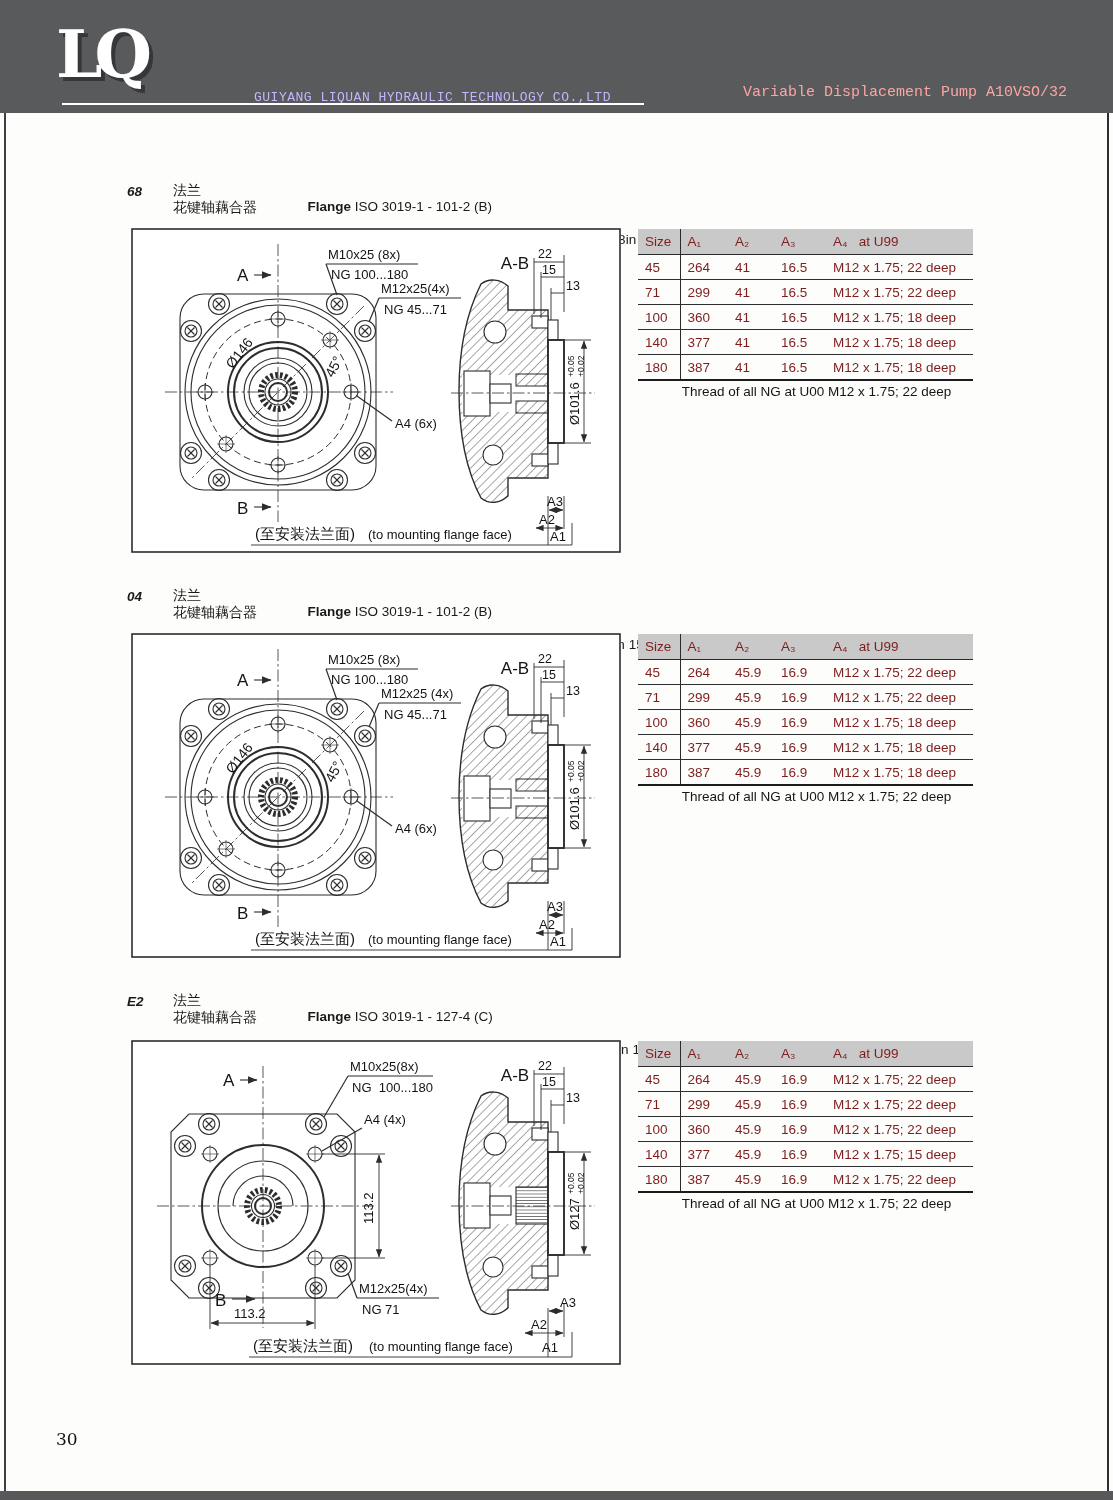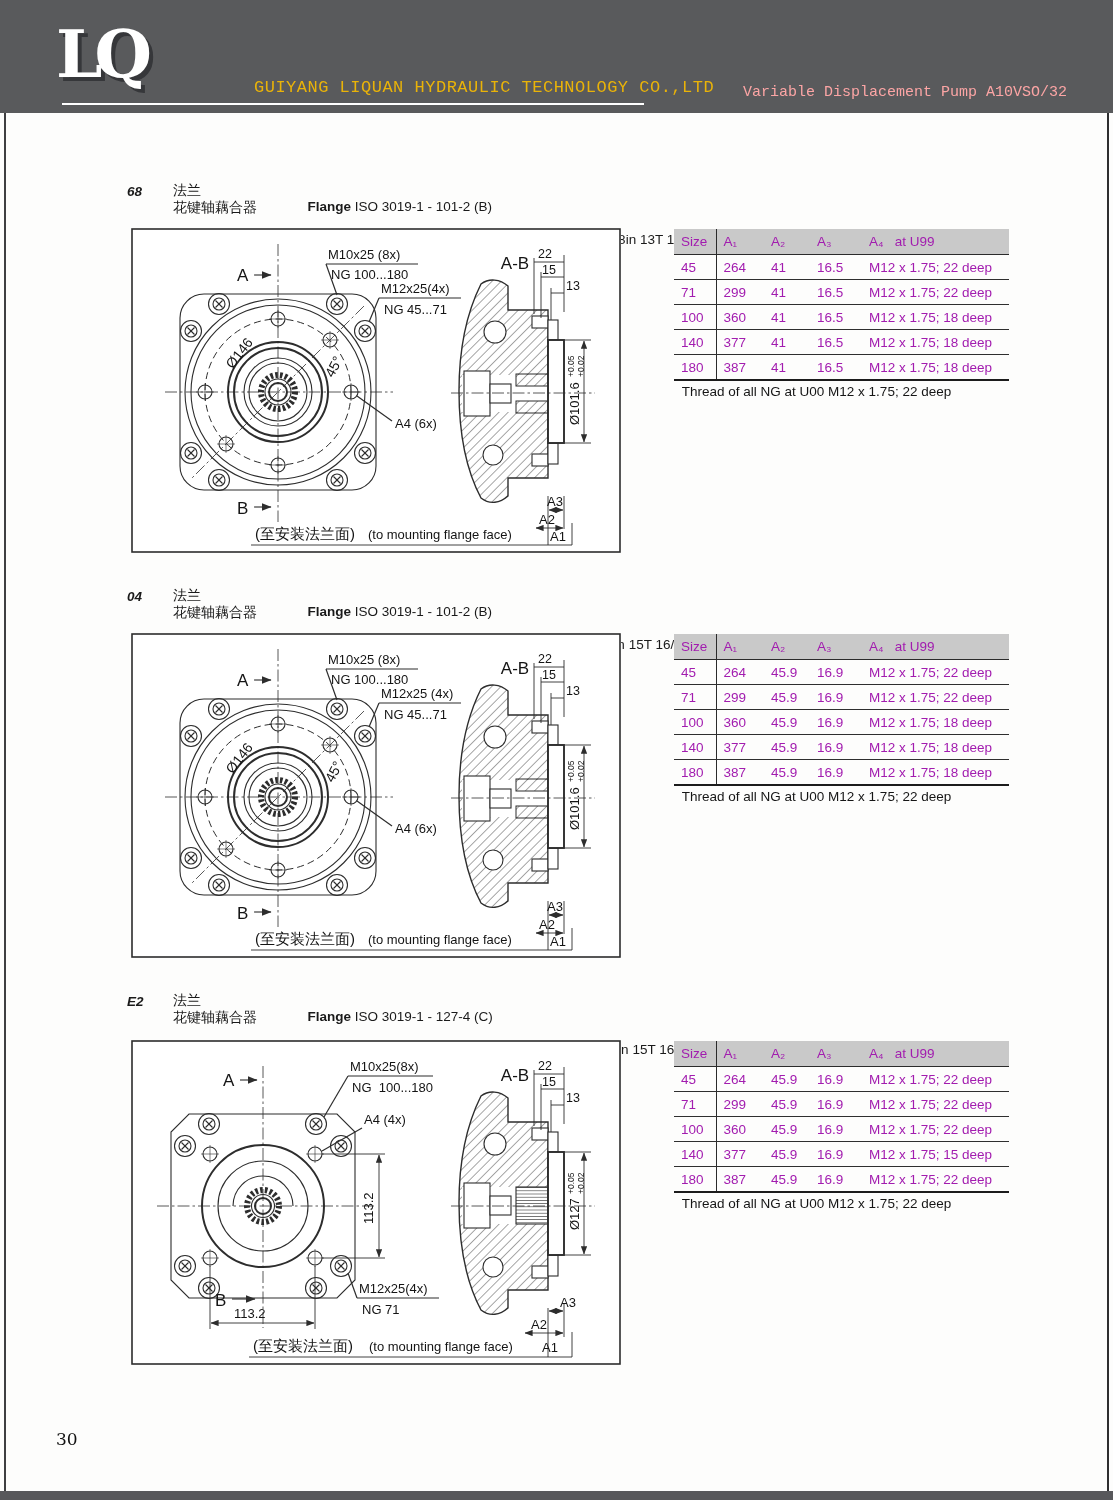--- a/index.html
+++ b/index.html
@@ -4,42 +4,42 @@
 <style>
   html,body{margin:0;padding:0;background:#e9e9e9;}
   #page{position:relative;width:1113px;height:1500px;background:#fdfdfc;overflow:hidden;
         font-family:"Liberation Sans",sans-serif;color:#1a1a1a;}
   
   .hdr{position:absolute;left:0;top:0;width:1113px;height:113px;background:#595a5c;}
   .logo{position:absolute;left:56px;top:14px;font-family:"DejaVu Serif",serif;font-weight:bold;
         font-size:66px;line-height:80px;color:#fff;letter-spacing:-8px;
         text-shadow:4px 4px 0 #36373a;}
   .co-cn{position:absolute;left:252px;top:32px;font-size:30px;color:#fff;letter-spacing:3px;font-weight:600;white-space:pre;}
-  .co-en{position:absolute;left:254px;top:78px;font-size:17px;color:#eab308;
+  .co-en{position:absolute;left:254px;top:90px;font-size:13px;color:#c4b5fd;
          font-family:"Liberation Mono",monospace;letter-spacing:.5px;white-space:pre;}
   .hdr-rule{position:absolute;left:62px;top:103px;width:582px;height:2px;background:#fff;}
   .prod-cn{position:absolute;right:46px;top:48px;font-size:26px;color:#fff;font-weight:bold;letter-spacing:2px;white-space:pre;}
   .prod-en{position:absolute;right:46px;top:84px;font-size:15px;color:#fca5a5;
            font-family:"Liberation Mono",monospace;white-space:pre;}
   
   .edge-l{position:absolute;left:4px;top:113px;width:1.5px;height:1387px;background:#3f3f41;}
   .edge-r{position:absolute;left:1107px;top:113px;width:2px;height:1387px;background:#2e2e30;}
   .footbar{position:absolute;left:0;top:1491px;width:1113px;height:9px;background:#58585b;}
   .pageno{position:absolute;left:56px;top:1429px;font-family:"DejaVu Serif",serif;font-size:17px;color:#111;}
   
   .sec{position:absolute;left:127px;display:flex;align-items:flex-start;}
   .sec .code{width:46px;font-size:13.5px;font-weight:bold;padding-top:2px;font-style:italic;}
   .sec .cn{width:112px;font-size:14px;line-height:16.5px;white-space:pre;}
   .sec .en{font-size:13.5px;line-height:16.5px;white-space:pre;}
   .sec .en b{font-weight:bold;}
   .sec .l2{position:relative;}
   .sec .sae{position:absolute;left:472px;top:0;white-space:pre;}
   
   table.tbl{position:absolute;width:335px;border-collapse:collapse;table-layout:fixed;
-            font-size:13.5px;color:#a21caf;margin-left:36px;}
+            font-size:13.5px;color:#7f1d1d;}
   table.tbl th{background:#c9c9c9;font-weight:normal;text-align:left;height:25px;
                padding:0 0 0 7px;border-bottom:1.6px solid #2b2b2b;white-space:pre;overflow:visible;}
   table.tbl td{height:24px;padding:0 0 0 7px;border-bottom:1.4px solid #2f2f2f;white-space:pre;overflow:visible;}
   table.tbl tr:last-child td{border-bottom:2.4px solid #1c1c1c;}
   table.tbl th:first-child,table.tbl td:first-child{border-right:1.6px solid #2b2b2b;}
   .note{position:absolute;left:660px;width:313px;text-align:center;font-size:13.5px;color:#161616;white-space:pre;}
   
   svg.draw{position:absolute;left:131px;background:#fff;}
   .frame{fill:#fff;stroke:#2c2c2c;stroke-width:1.6;}
   .ln{fill:none;stroke:#2d2d2d;stroke-width:1.1;}

